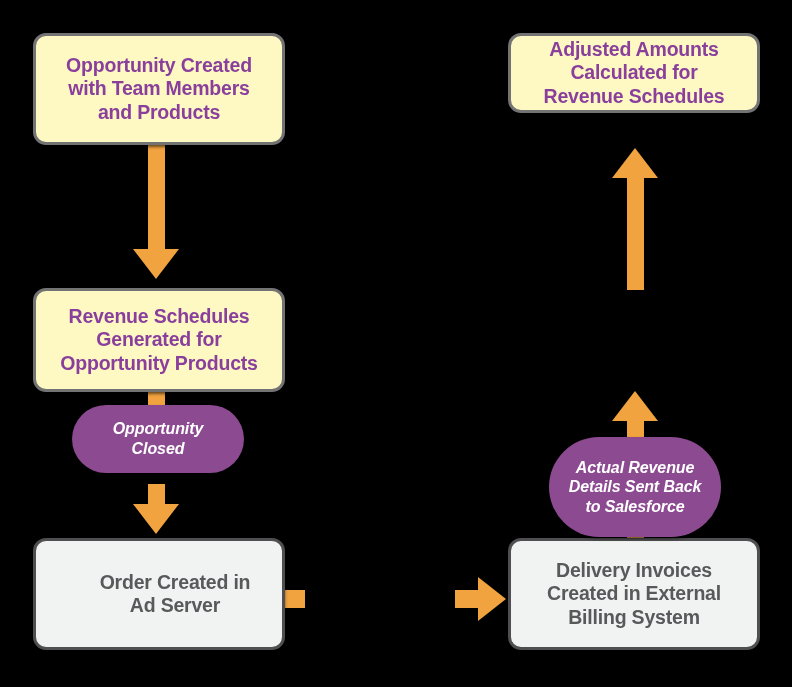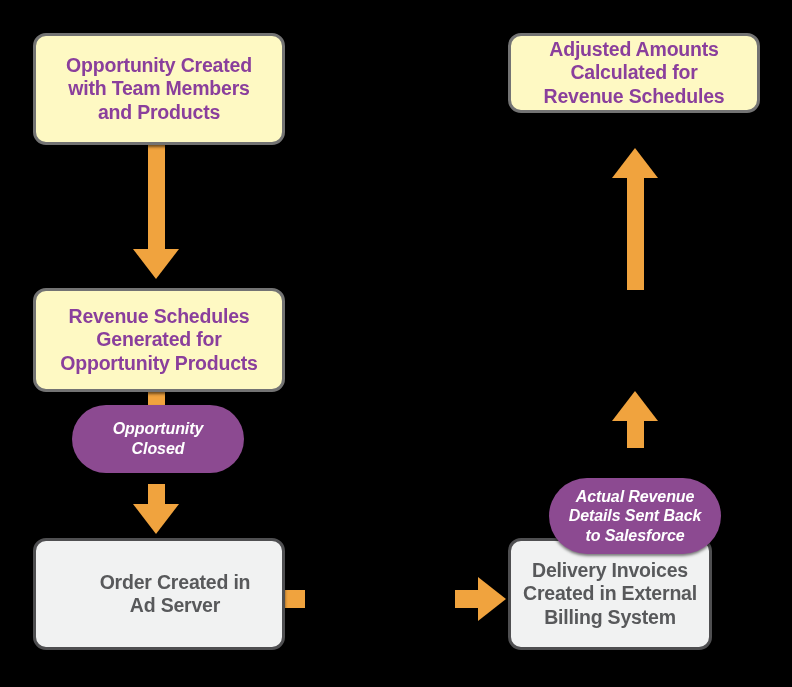--- a/index.html
+++ b/index.html
@@ -61,21 +61,21 @@
     color: #58595B;
     font-size: 19.5px;
   }
 
   
   #node-opportunity-created { left: 33px;  top: 33px;  width: 252px; height: 112px; }
   #node-adjusted-amounts    { left: 508px; top: 33px;  width: 252px; height: 80px; }
   #node-revenue-schedules   { left: 33px;  top: 288px; width: 252px; height: 104px; }
   #node-olis-actuals        { left: 508px; top: 288px; width: 252px; height: 104px; }
   #node-order-created       { left: 33px;  top: 538px; width: 252px; height: 112px; padding-left: 32px; }
-  #node-delivery-invoices   { left: 508px; top: 538px; width: 204px; height: 112px; }
+  #node-delivery-invoices   { left: 508px; top: 538px; width: 252px; height: 112px; }
 
   
   .pill {
     position: absolute;
     box-sizing: border-box;
     background: #8C4A91;
     border-radius: 999px;
     display: flex;
     align-items: center;
     justify-content: center;
@@ -87,21 +87,21 @@
     color: #FFFFFF;
     font-weight: bold;
     font-style: italic;
     font-size: 16px;
     line-height: 1.22;
     white-space: pre-line;
     letter-spacing: -0.1px;
   }
 
   #pill-opportunity-closed { left: 72px;  top: 405px; width: 172px; height: 68px; }
-  #pill-actual-revenue     { left: 549px; top: 437px; width: 172px; height: 76px; margin-top: 41px; }
+  #pill-actual-revenue     { left: 549px; top: 437px; width: 172px; height: 100px; }
   #pill-order-delivery     { left: 300px; top: 563px; width: 160px; height: 72px; }
 
   
   .arrow-shaft {
     position: absolute;
     background: #F0A33E;
     z-index: 3;
   }
   .arrow-head {
     position: absolute;

